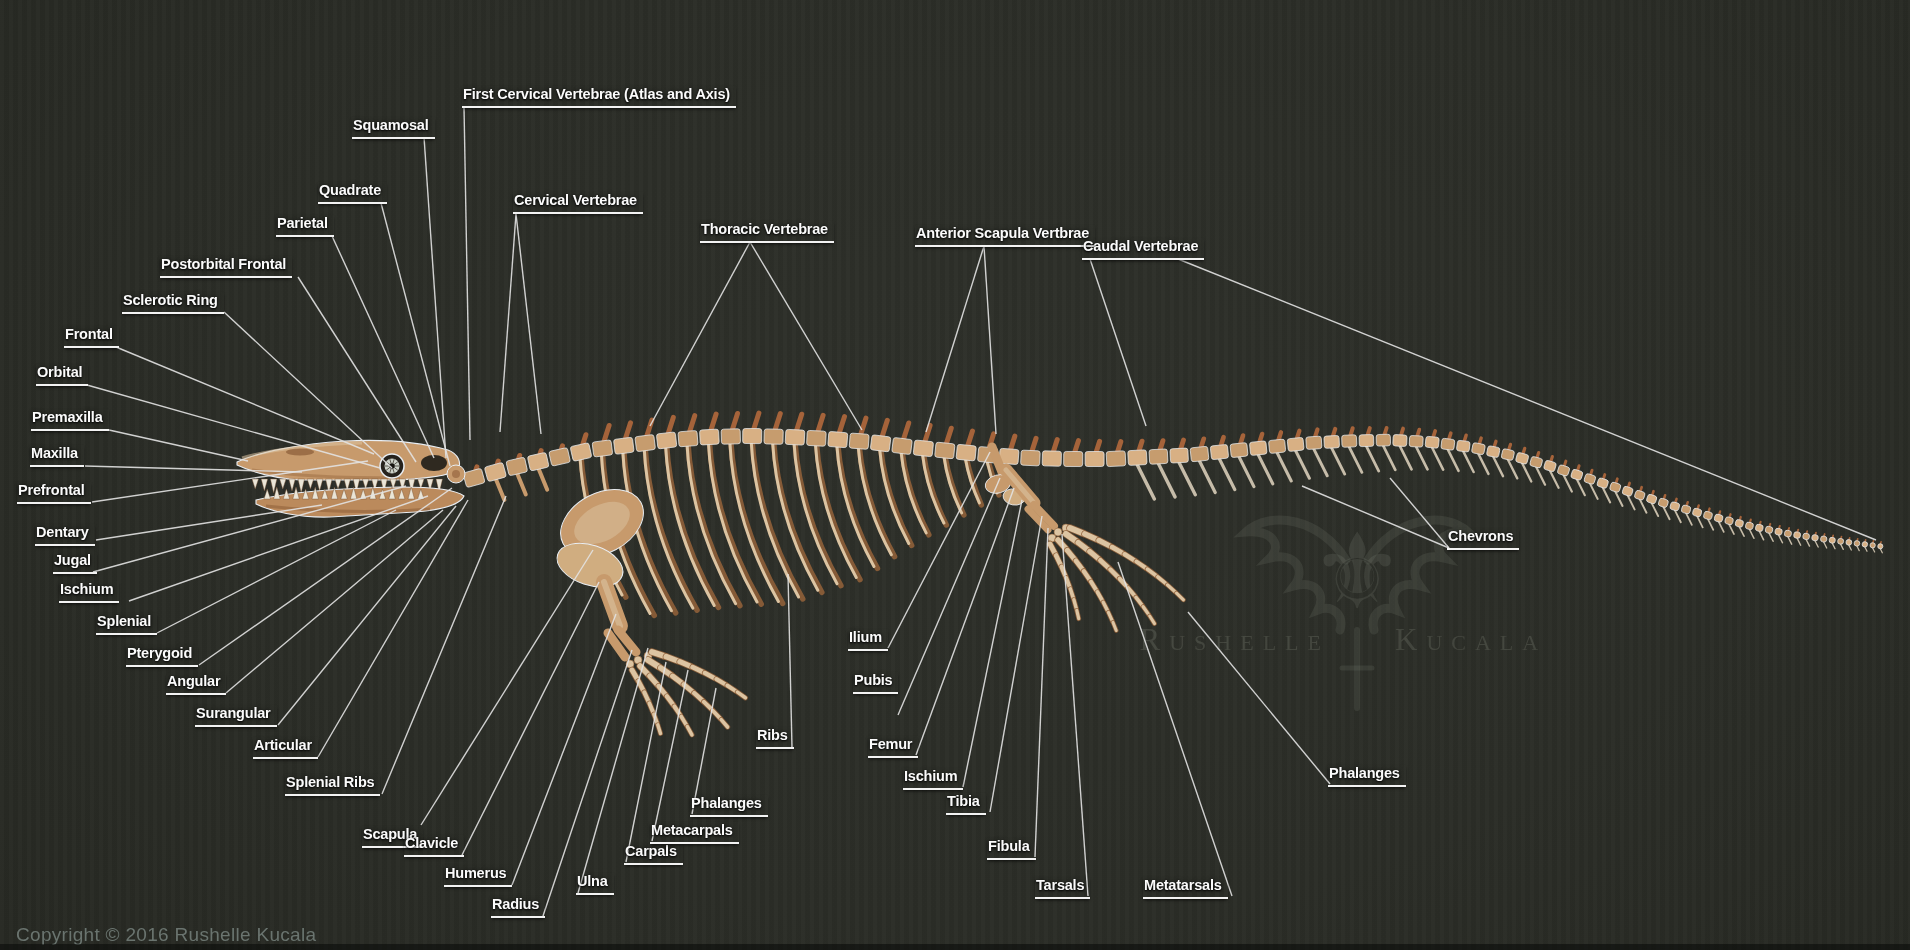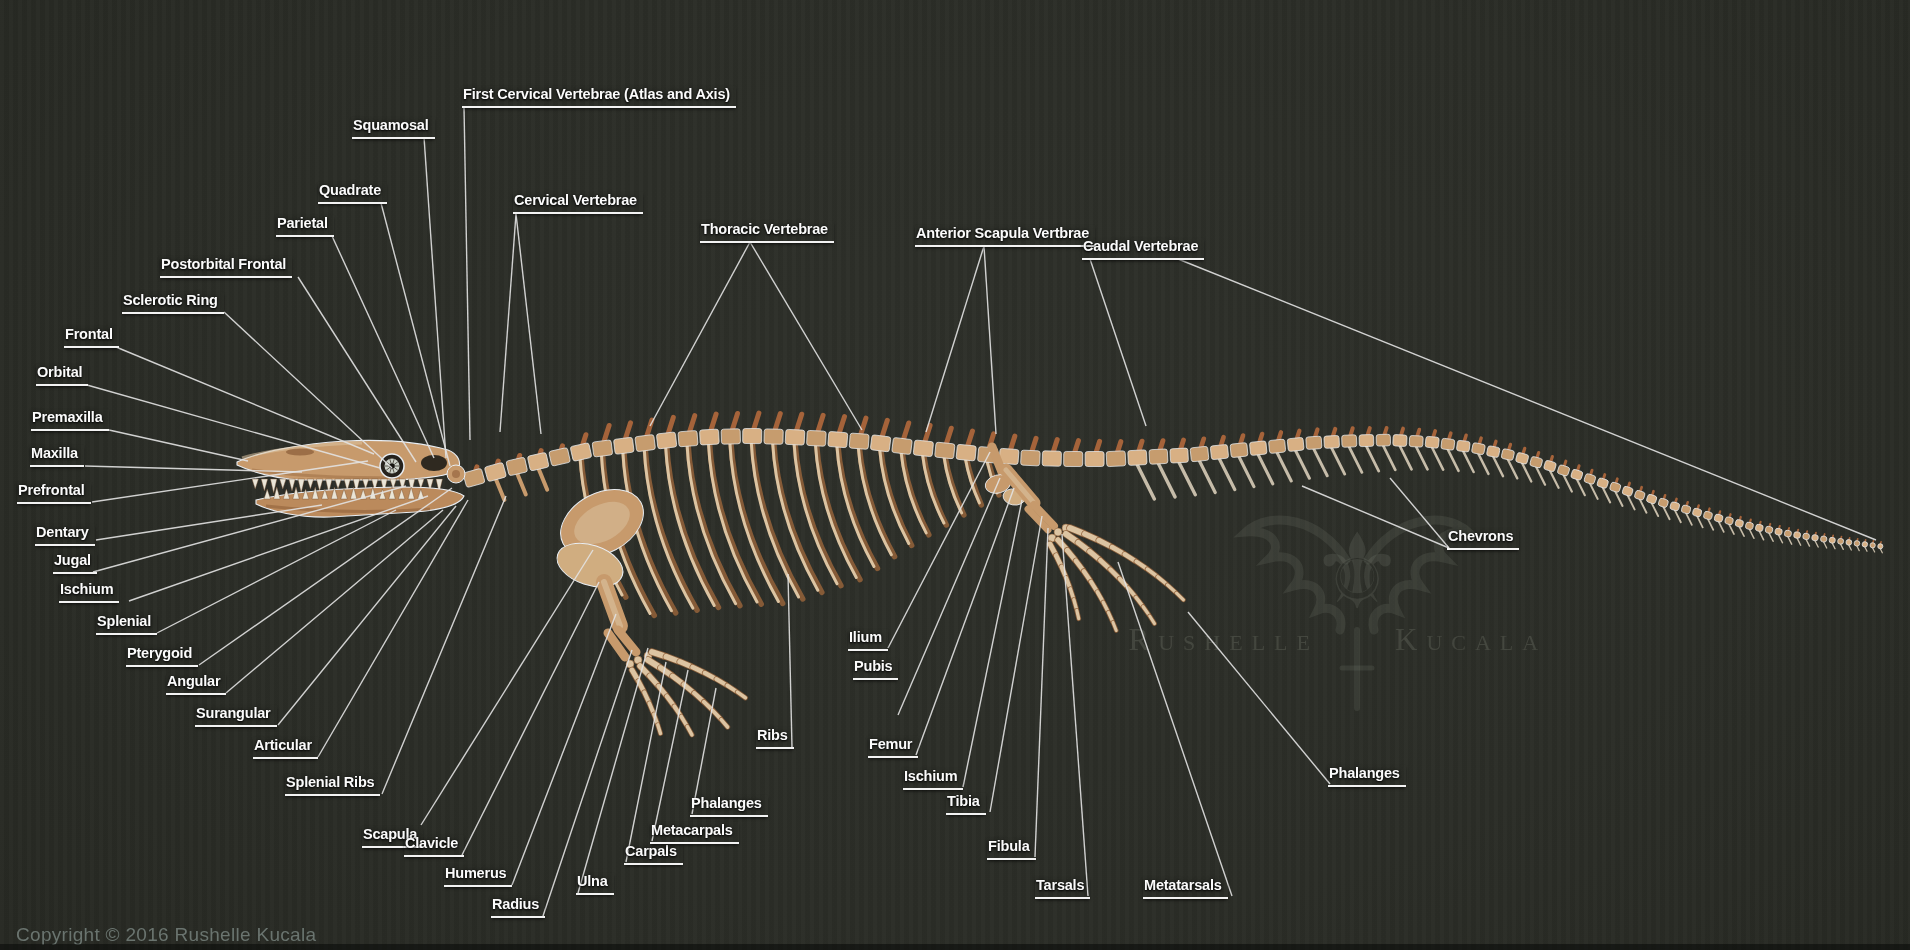--- a/index.html
+++ b/index.html
@@ -22,21 +22,21 @@
   #page-title{position:absolute;left:1252px;top:93px;width:360px;text-align:center;
       font-size:33px;font-weight:bold;color:#f6f6f6;letter-spacing:.2px;
       text-shadow:0 2px 4px rgba(0,0,0,.65);}
 
   #copyright{position:absolute;left:16px;top:924px;font-size:19px;font-weight:normal;
       color:#6a746f;letter-spacing:.3px;}
 
   #watermark{position:absolute;left:1150px;top:470px;width:420px;height:260px;pointer-events:none;}
   .wm-text{position:absolute;top:152px;font-family:"Liberation Serif",serif;
       font-variant:small-caps;font-size:31px;letter-spacing:9px;color:rgba(158,166,152,.20);}
-  #wm-first{right:251px;margin-left:8px;}
+  #wm-first{right:240px;margin-left:8px;}
   #wm-last{left:245px;}
 </style>
 </head>
 <body>
 
 <div id="stage">
 
   <div id="watermark">
     <svg width="420" height="260">
       <g stroke="rgba(150,158,144,.14)" fill="none" stroke-linecap="round">
@@ -626,19 +626,19 @@
       <div class="bone-label" style="left: 915px; top: 225px;">Anterior Scapula Vertbrae</div>
       <div class="bone-label" style="left: 1082px; top: 238px;">Caudal Vertebrae</div>
       <div class="bone-label" style="left: 1447px; top: 528px;">Chevrons</div>
       <div class="bone-label" style="left: 1328px; top: 765px;">Phalanges</div>
       <div class="bone-label" style="left: 1143px; top: 877px;">Metatarsals</div>
       <div class="bone-label" style="left: 1035px; top: 877px;">Tarsals</div>
       <div class="bone-label" style="left: 987px; top: 838px;">Fibula</div>
       <div class="bone-label" style="left: 946px; top: 793px;">Tibia</div>
       <div class="bone-label" style="left: 903px; top: 768px;">Ischium</div>
       <div class="bone-label" style="left: 868px; top: 736px;">Femur</div>
-      <div class="bone-label" style="left: 853px; top: 658px; text-align: center;">Pubis</div>
+      <div class="bone-label" style="left: 853px; top: 672px; text-align: center;">Pubis</div>
       <div class="bone-label" style="left: 848px; top: 629px;">Ilium</div>
     </div>
 
   <div id="copyright">Copyright © 2016 Rushelle Kucala</div>
   <div id="bottom-strip"></div>
 </div>
 
 </body></html>

